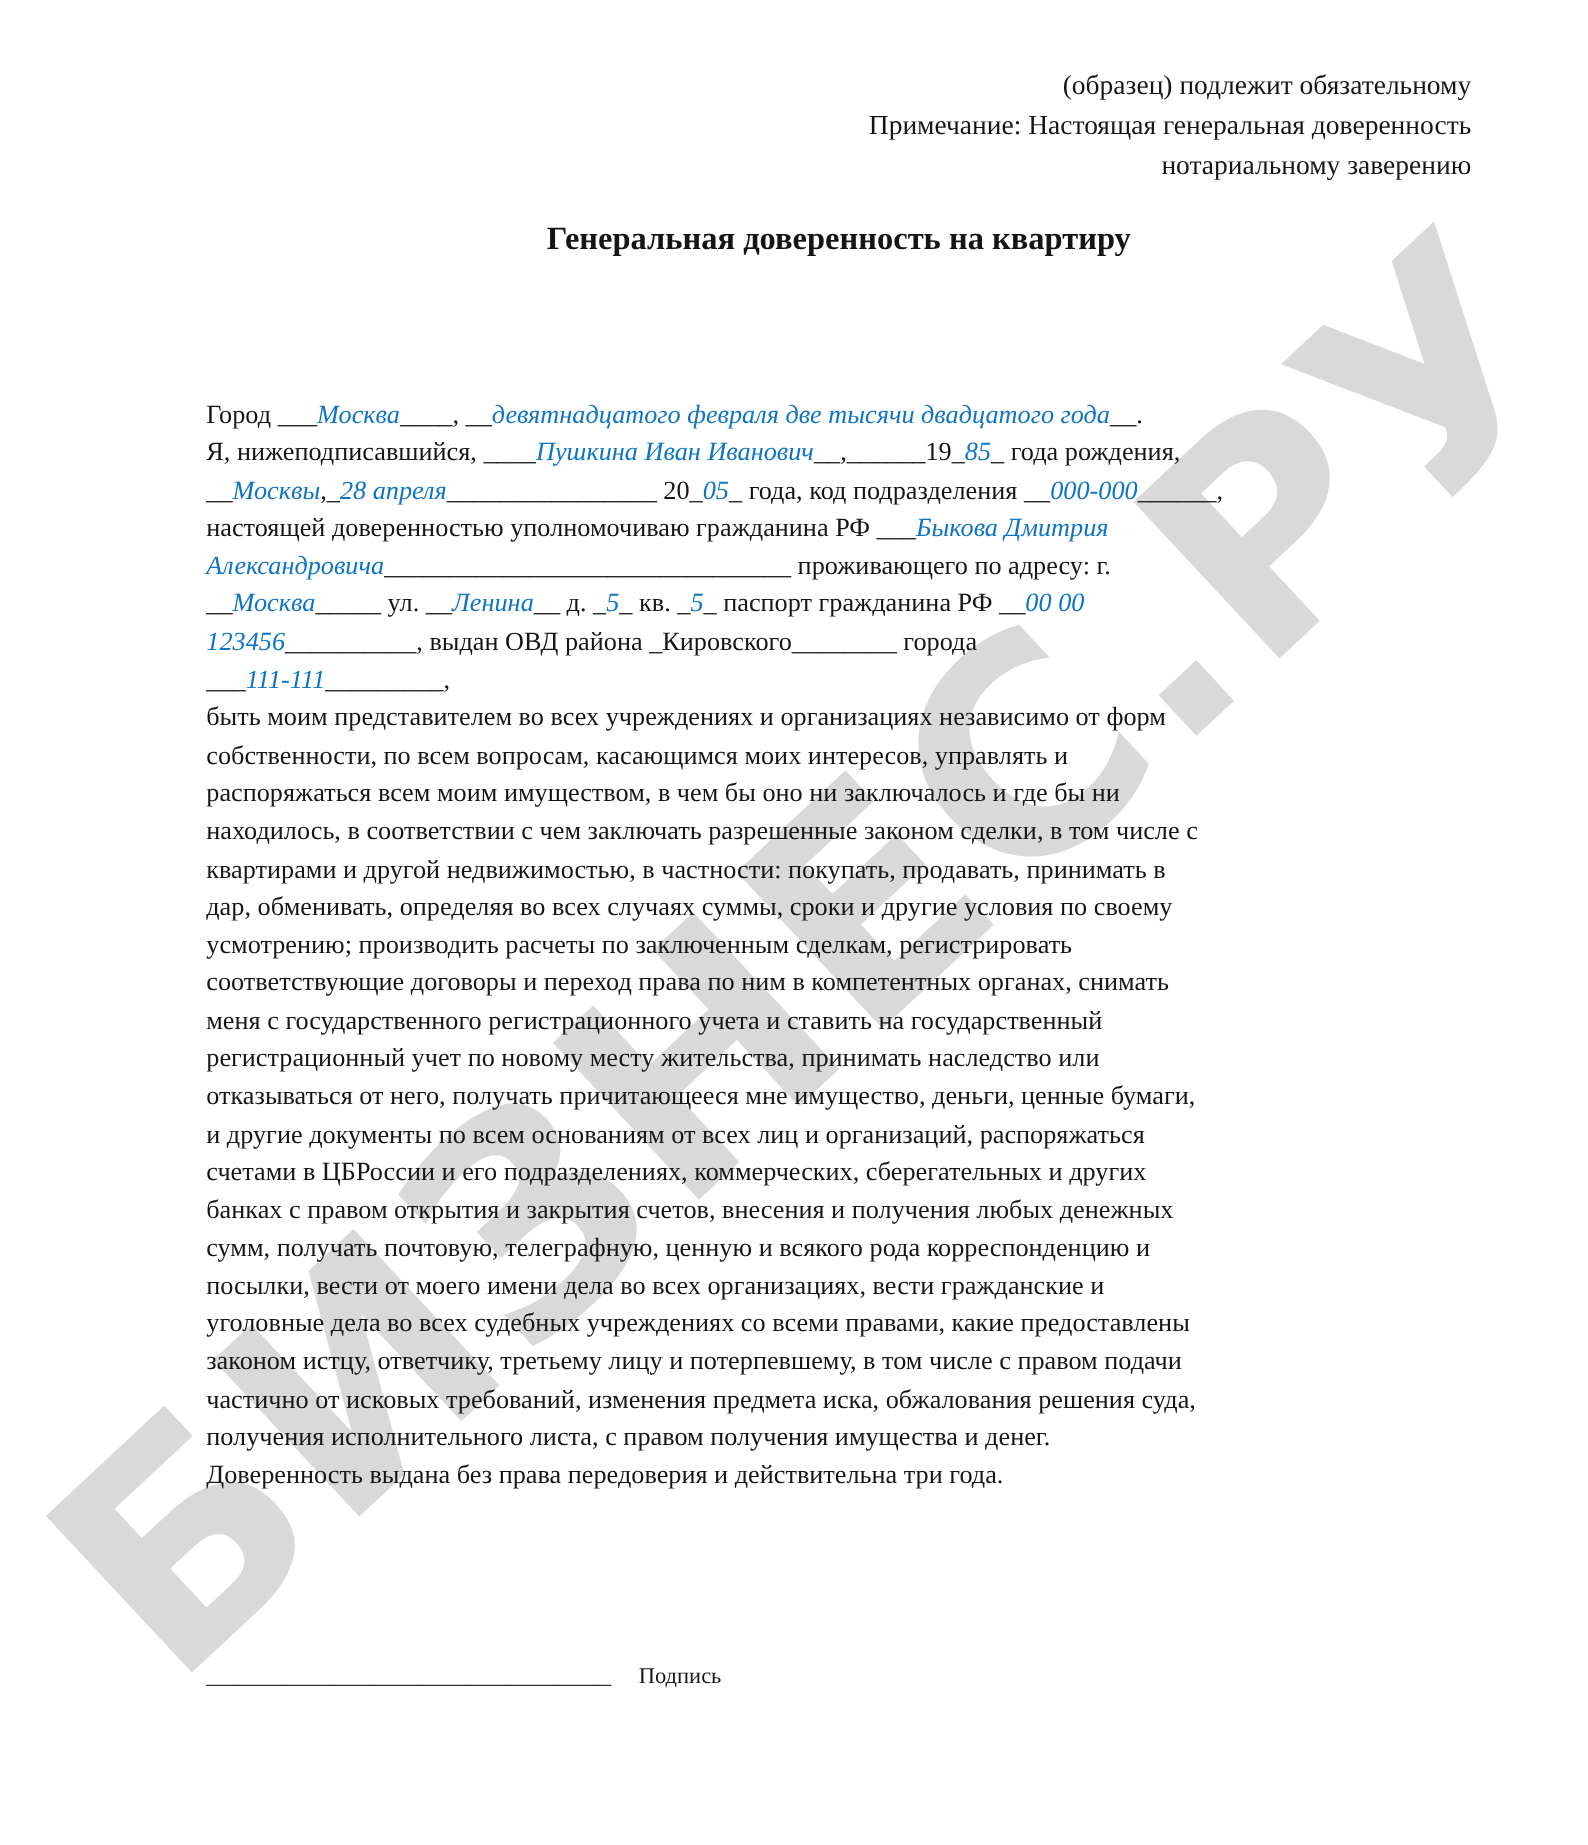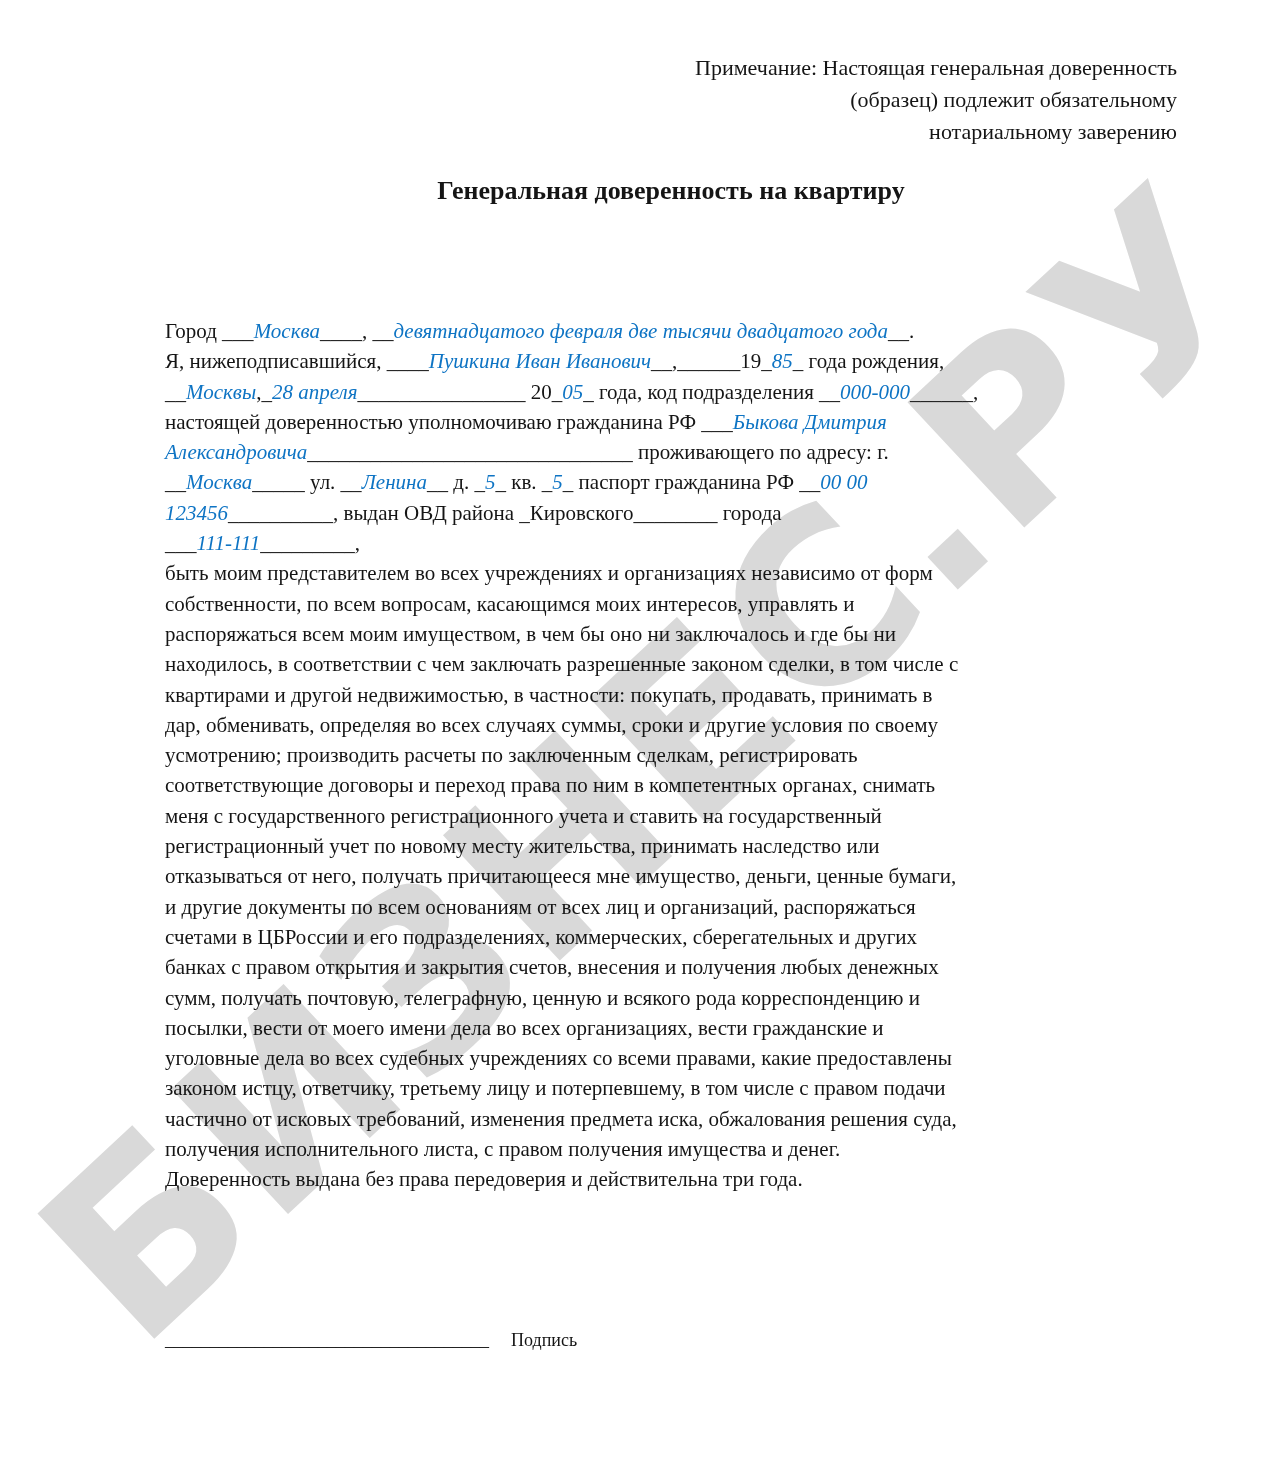--- a/index.html
+++ b/index.html
@@ -60,22 +60,22 @@
     white-space:pre;
   }
   .sig-label { margin-left:22px; }
 </style>
 </head>
 <body>
 
 <div class="page">
   <div class="watermark">БИЗНЕС.РУ</div>
   <div class="note">
+      <div>(образец) подлежит обязательному</div>
       <div>Примечание: Настоящая генеральная доверенность</div>
-      <div>(образец) подлежит обязательному</div>
       <div>нотариальному заверению</div>
     </div>
   <div class="title">Генеральная доверенность на квартиру</div>
   <div class="content">
       <div class="line"><span class="plain">Город ___</span><span class="fill">Москва</span><span class="plain">____, __</span><span class="fill">девятнадцатого февраля две тысячи двадцатого года</span><span class="plain">__.</span></div>
       <div class="line"><span class="plain">Я, нижеподписавшийся, ____</span><span class="fill">Пушкина Иван Иванович</span><span class="plain">__,______19_</span><span class="fill">85</span><span class="plain">_ года рождения,</span></div>
       <div class="line"><span class="plain">__</span><span class="fill">Москвы</span><span class="plain">,_</span><span class="fill">28 апреля</span><span class="plain">________________ 20_</span><span class="fill">05</span><span class="plain">_ года, код подразделения __</span><span class="fill">000-000</span><span class="plain">______,</span></div>
       <div class="line"><span class="plain">настоящей доверенностью уполномочиваю гражданина РФ ___</span><span class="fill">Быкова Дмитрия</span></div>
       <div class="line"><span class="fill">Александровича</span><span class="plain">_______________________________ проживающего по адресу: г.</span></div>
       <div class="line"><span class="plain">__</span><span class="fill">Москва</span><span class="plain">_____ ул. __</span><span class="fill">Ленина</span><span class="plain">__ д. _</span><span class="fill">5</span><span class="plain">_ кв. _</span><span class="fill">5</span><span class="plain">_ паспорт гражданина РФ __</span><span class="fill">00 00</span></div>

